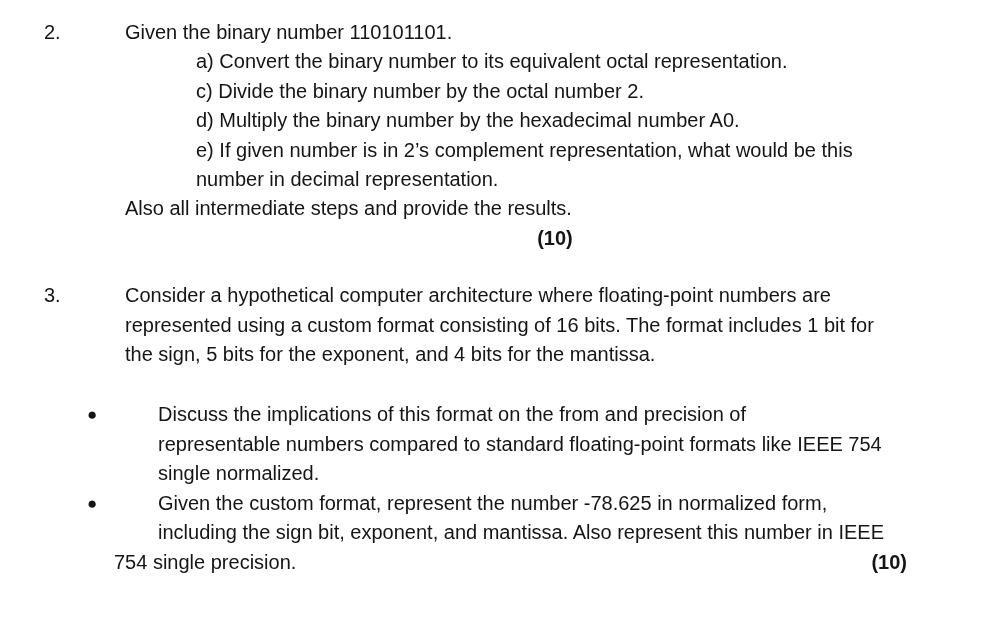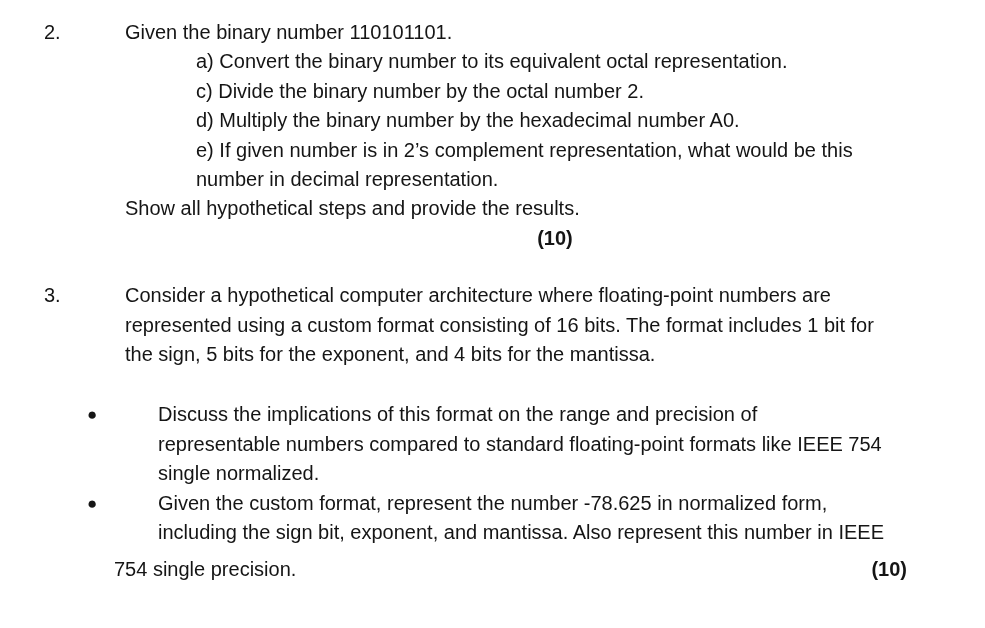--- a/index.html
+++ b/index.html
@@ -61,60 +61,59 @@
     margin-left: 6px;
     font-size: 17px;
   }
   .bullet-text {
     width: 793px;
   }
   .line-split {
     display: flex;
     justify-content: space-between;
     white-space: nowrap;
-    margin-top: 7px;
   }
 </style>
 </head>
 <body>
 
 <div class="page">
 
   <section>
     <div class="q-row">
       <div class="q-num">2.</div>
       <div class="q-content">
         <div class="line">Given the binary number 110101101.</div>
         <div class="subitems">
           <div class="line">a) Convert the binary number to its equivalent octal representation.</div>
           <div class="line">c) Divide the binary number by the octal number 2.</div>
           <div class="line">d) Multiply the binary number by the hexadecimal number A0.</div>
           <div class="line">e) If given number is in 2’s complement representation, what would be this</div>
           <div class="line">number in decimal representation.</div>
         </div>
-        <div class="line">Show all hypothetical steps and provide the results.</div>
+        <div class="line">Also all intermediate steps and provide the results.</div>
         <div class="line bold">(10)</div>
       </div>
     </div>
   </section>
 
   <section class="question-3">
     <div class="q-row">
       <div class="q-num">3.</div>
       <div class="q-content">
         <div class="line">Consider a hypothetical computer architecture where floating-point numbers are</div>
         <div class="line">represented using a custom format consisting of 16 bits. The format includes 1 bit for</div>
         <div class="line">the sign, 5 bits for the exponent, and 4 bits for the mantissa.</div>
 
         <div class="bullets">
 
           <div class="bullet">
             <div class="bullet-marker">●</div>
             <div class="bullet-text">
-              <div class="line">Discuss the implications of this format on the range and precision of</div>
+              <div class="line">Discuss the implications of this format on the from and precision of</div>
               <div class="line">representable numbers compared to standard floating-point formats like IEEE 754</div>
               <div class="line">single normalized.</div>
             </div>
           </div>
 
           <div class="bullet">
             <div class="bullet-marker">●</div>
             <div class="bullet-text">
               <div class="line">Given the custom format, represent the number -78.625 in normalized form,</div>
               <div class="line">including the sign bit, exponent, and mantissa. Also represent this number in IEEE</div>

